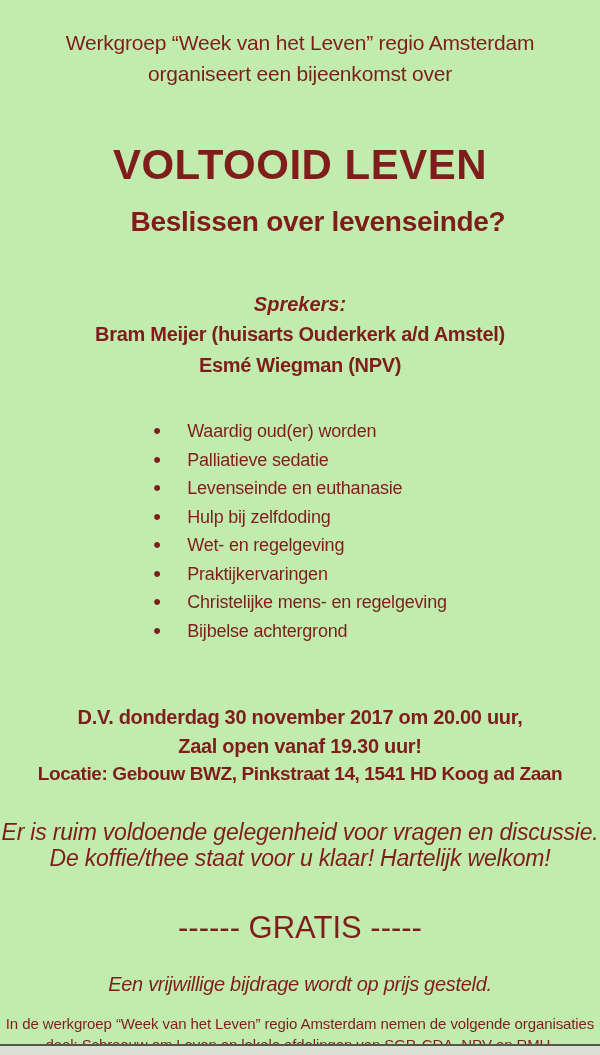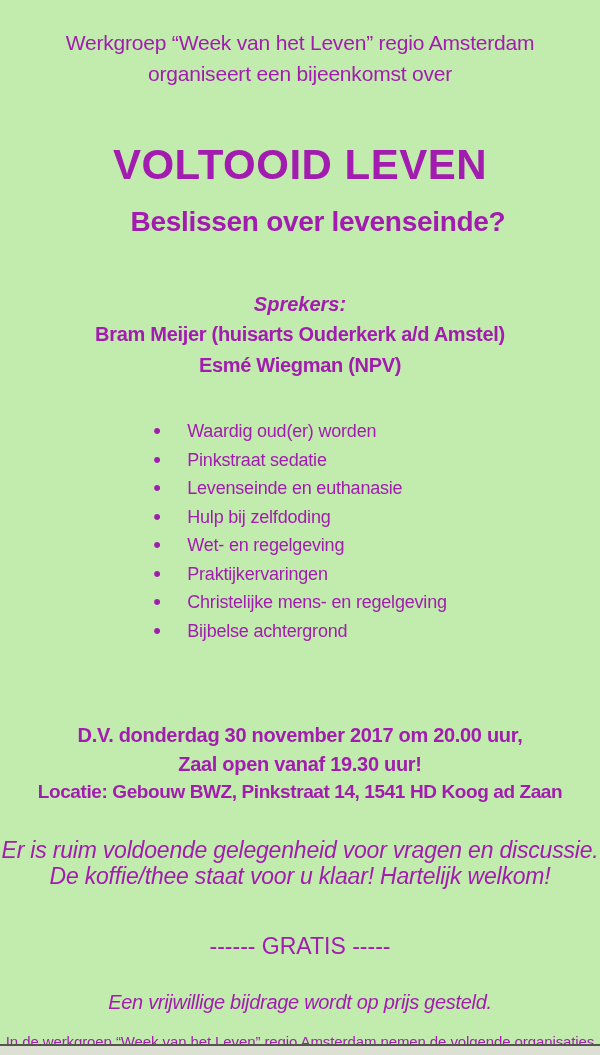--- a/index.html
+++ b/index.html
@@ -6,21 +6,21 @@
     margin: 0;
     padding: 0;
   }
   .page {
     position: relative;
     width: 600px;
     height: 1055px;
     background: #c2ebae;
     overflow: hidden;
     font-family: "Liberation Sans", sans-serif;
-    color: #a21caf;
+    color: #7f1d1d;
     text-align: center;
     box-sizing: border-box;
   }
   .header {
     padding-top: 27px;
     font-size: 21px;
     line-height: 31px;
     letter-spacing: -0.2px;
   }
   .title {
@@ -62,41 +62,41 @@
     letter-spacing: -0.2px;
   }
   .topics li::before {
     content: "\2022";
     display: inline-block;
     width: 34px;
     font-size: 22px;
     vertical-align: -1px;
   }
   .event {
-    margin-top: 76px;
+    margin-top: 58px;
     font-size: 20px;
     font-weight: 700;
     line-height: 28.5px;
     letter-spacing: -0.3px;
   }
   .event .wide-line {
     font-size: 19px;
     letter-spacing: -0.4px;
     text-align: center;
   }
   .welcome {
     margin-top: 30px;
     font-size: 23px;
     font-style: italic;
     line-height: 26px;
     letter-spacing: -0.2px;
   }
   .gratis {
     margin-top: 42px;
-    font-size: 23px;
+    font-size: 31px;
     line-height: 30px;
   }
   .donation {
     margin-top: 28px;
     font-size: 20px;
     font-style: italic;
     line-height: 26px;
     letter-spacing: -0.3px;
   }
   .footer {
@@ -138,21 +138,21 @@
 
   <div class="speakers-heading">Sprekers:</div>
 
   <div class="speaker-names">
     <div>Bram Meijer (huisarts Ouderkerk a/d Amstel)</div>
     <div>Esmé Wiegman (NPV)</div>
   </div>
 
   <ul class="topics">
     <li>Waardig oud(er) worden</li>
-    <li>Pinkstraat sedatie</li>
+    <li>Palliatieve sedatie</li>
     <li>Levenseinde en euthanasie</li>
     <li>Hulp bij zelfdoding</li>
     <li>Wet- en regelgeving</li>
     <li>Praktijkervaringen</li>
     <li>Christelijke mens- en regelgeving</li>
     <li>Bijbelse achtergrond</li>
   </ul>
 
   <div class="event">
     <div>D.V. donderdag 30 november 2017 om 20.00 uur,</div>

